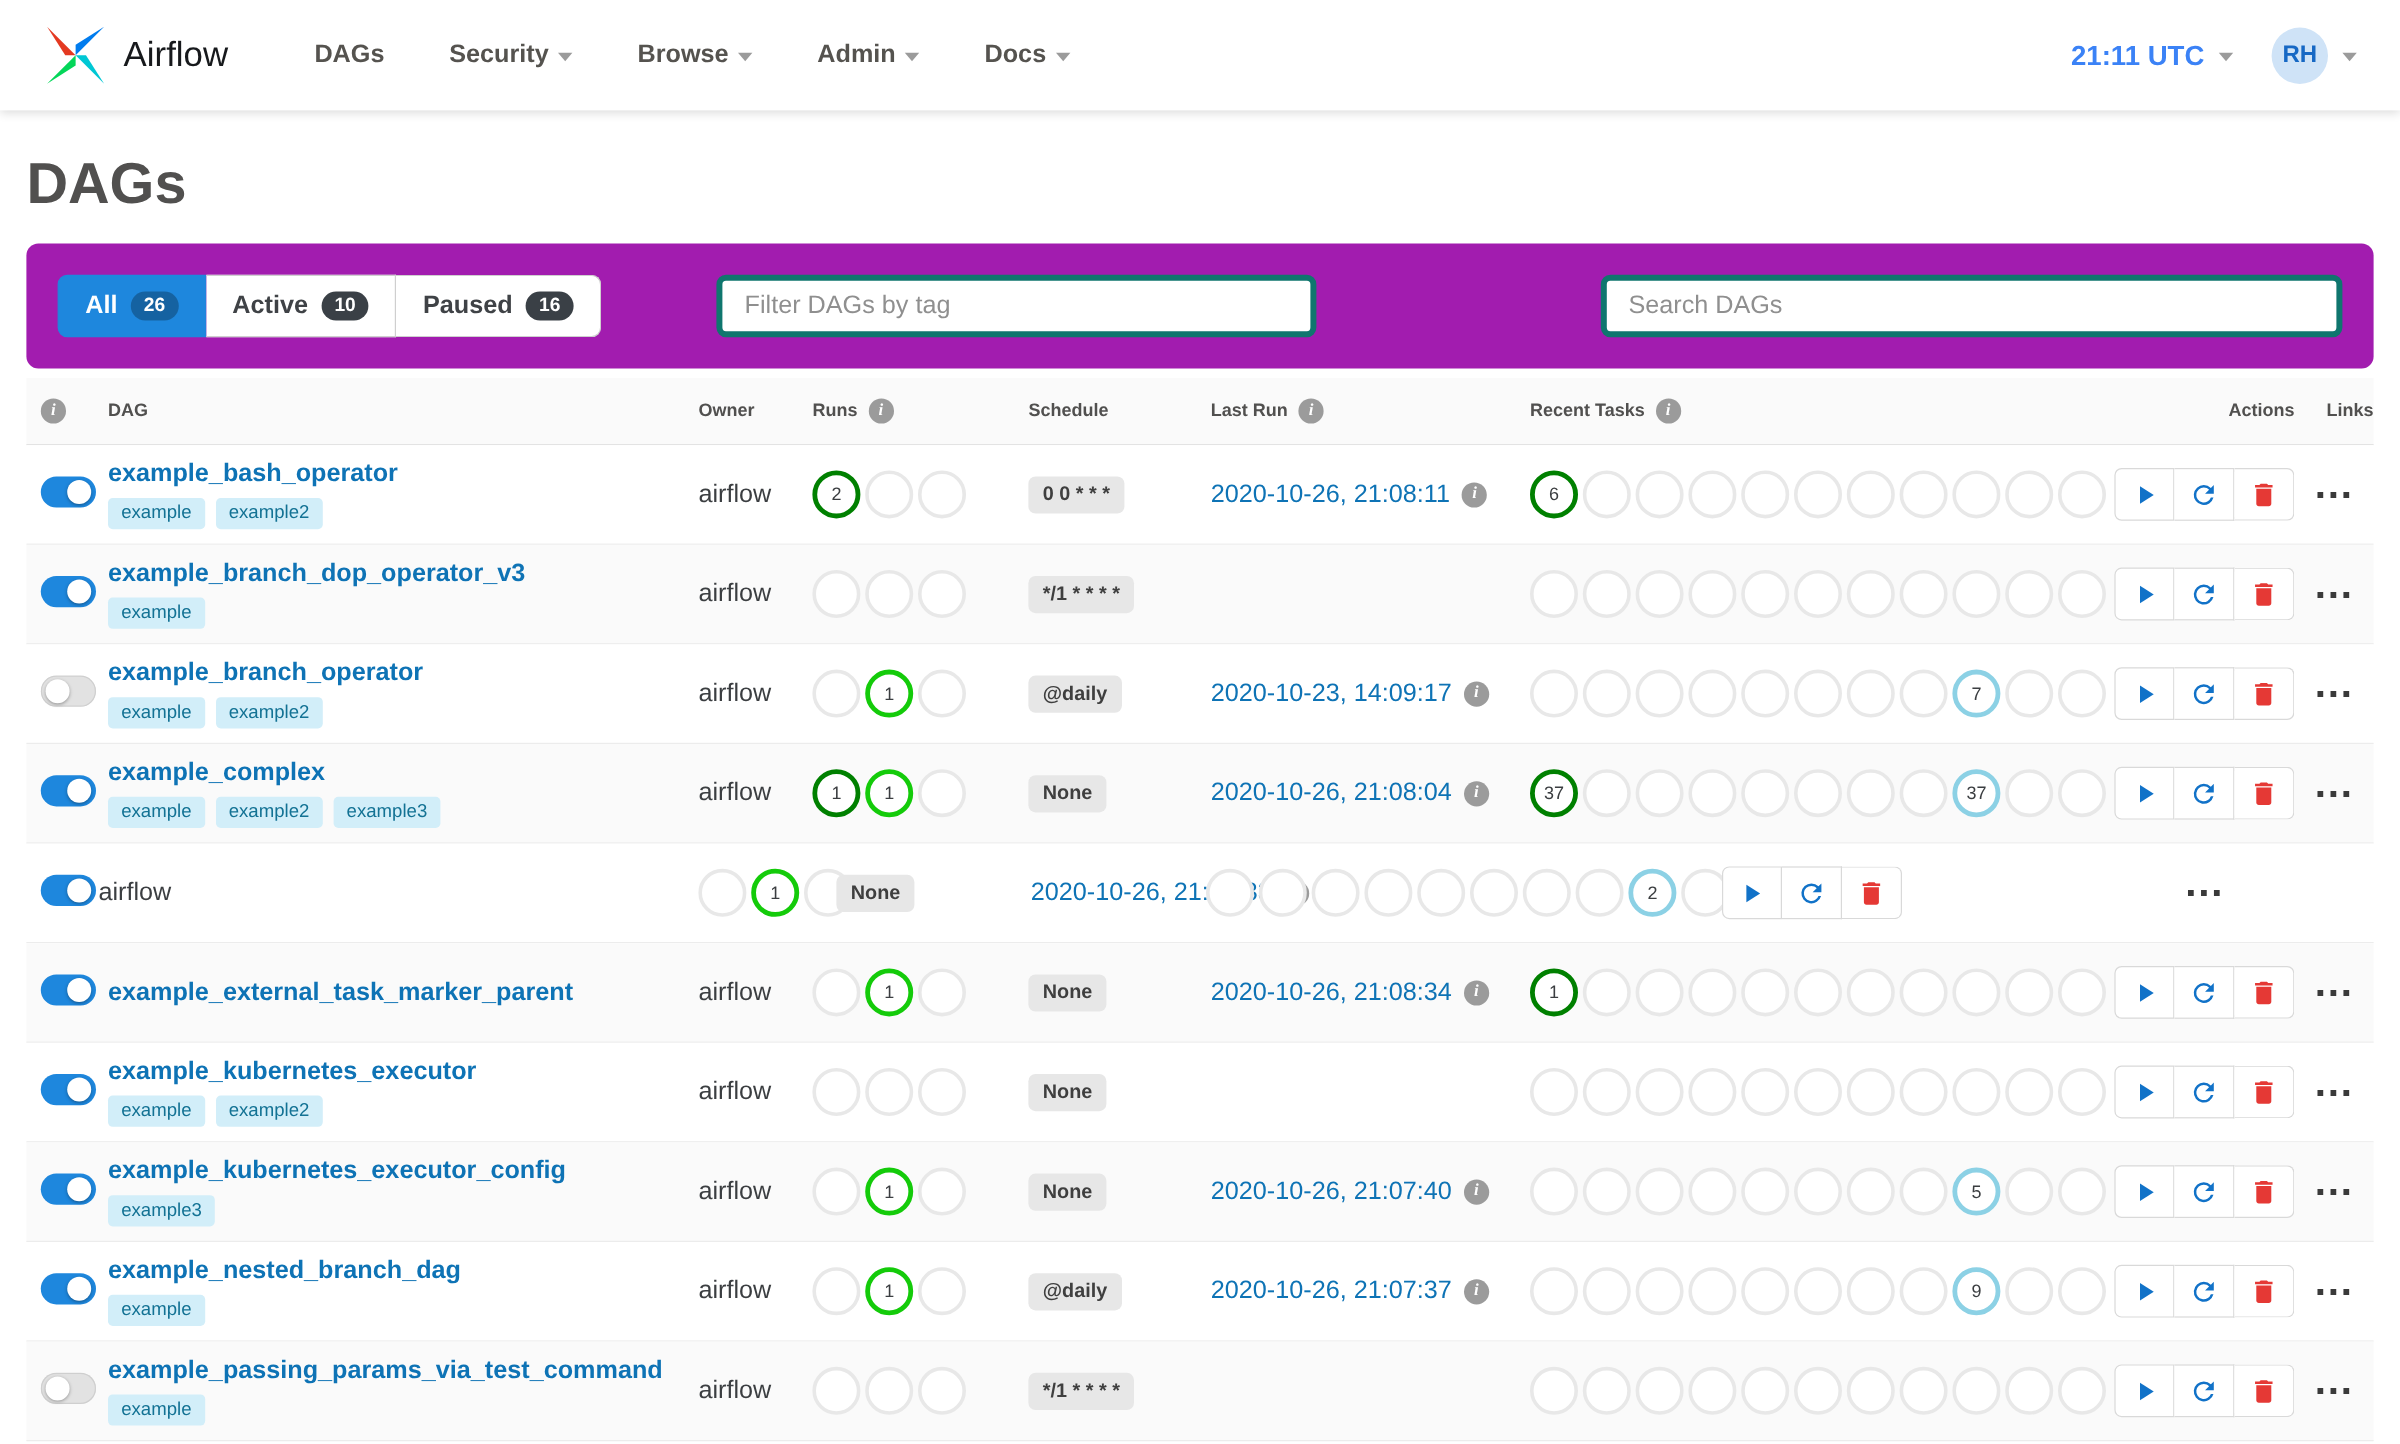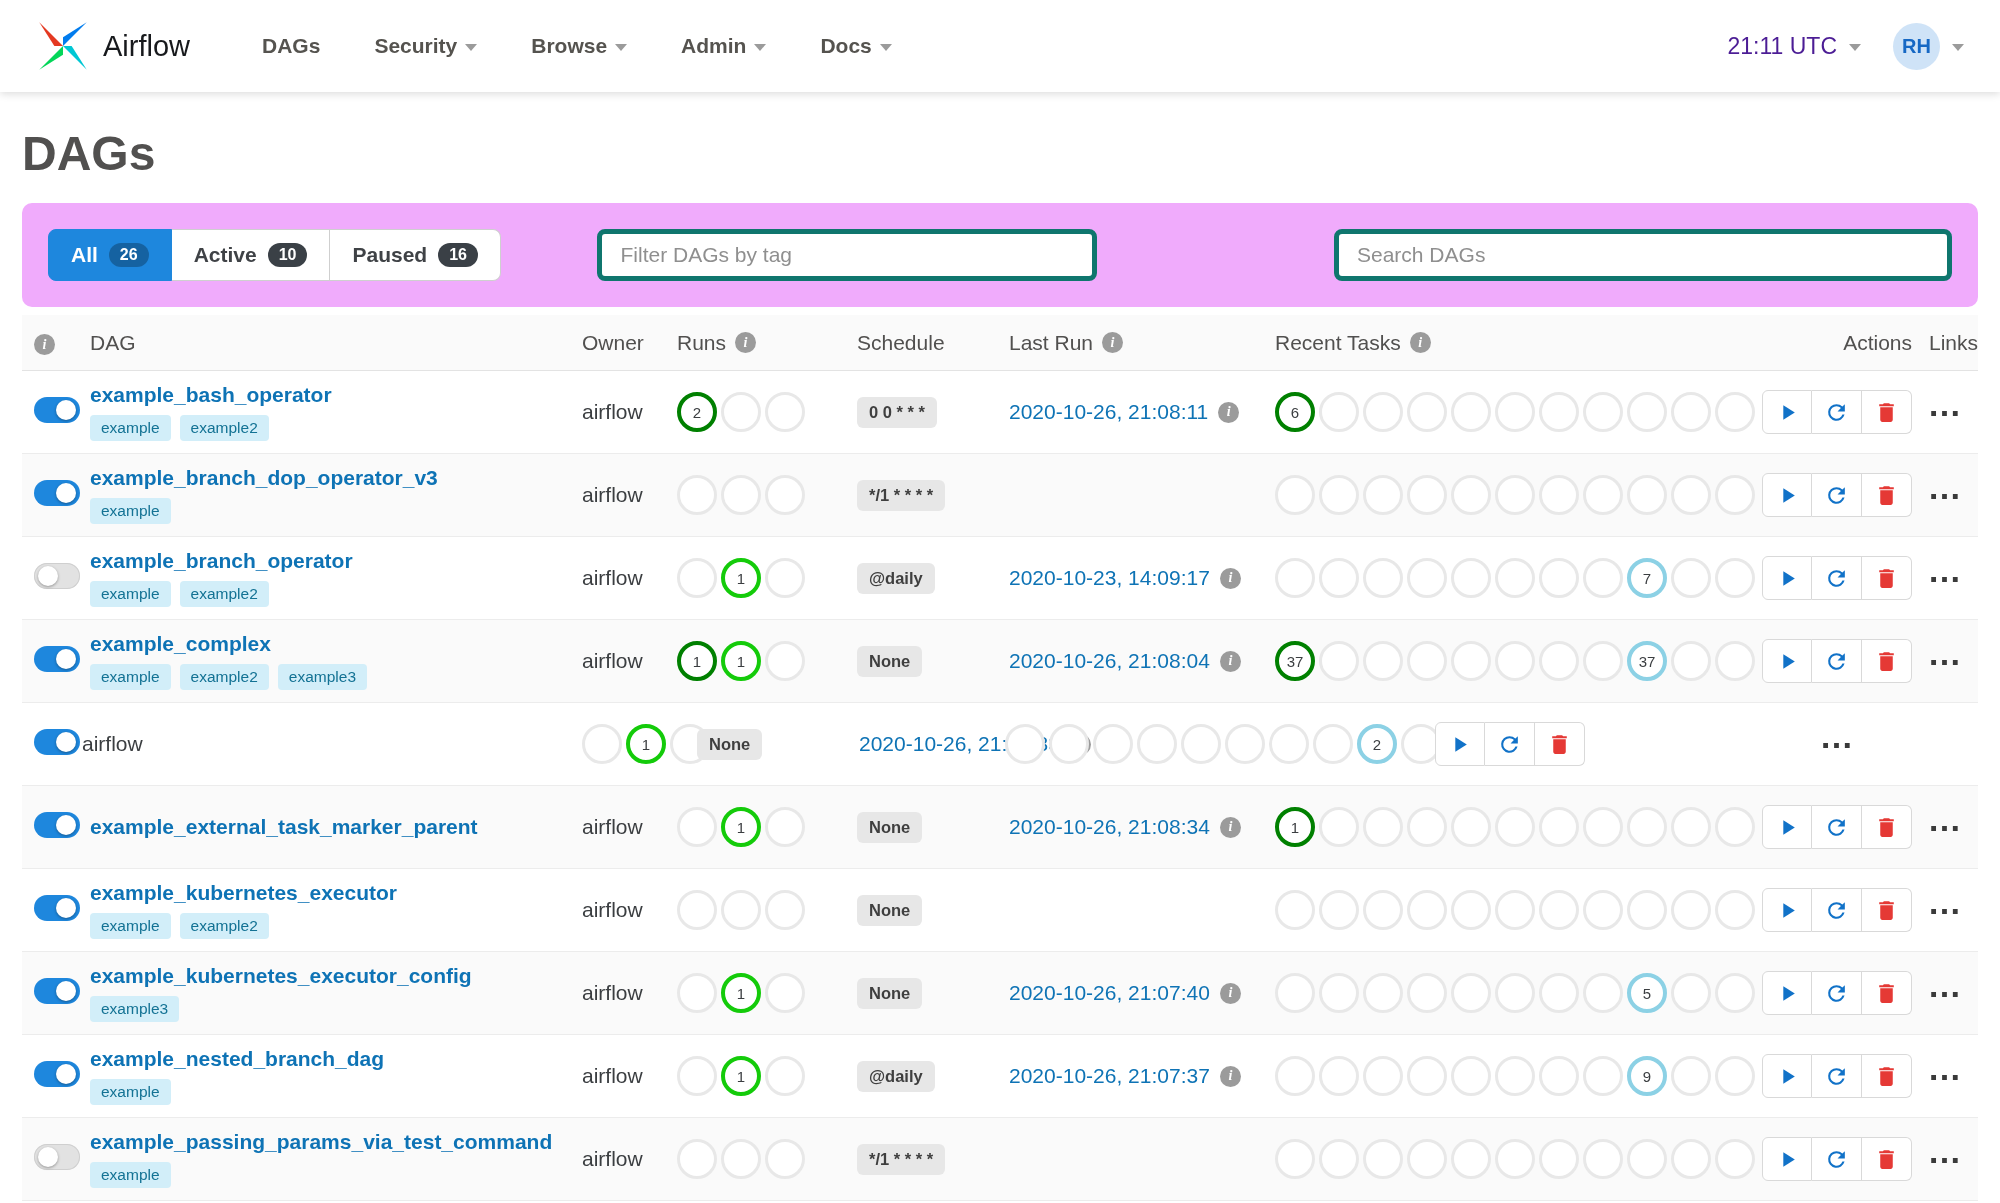--- a/index.html
+++ b/index.html
@@ -10,50 +10,50 @@
   .navbar{height:92px;display:flex;align-items:center;padding:0 36px;background:#fff;
     box-shadow:0 2px 8px rgba(0,0,0,.14);position:relative;z-index:2}
   .brand{display:flex;align-items:center;gap:13px;cursor:pointer}
   .logo{width:54px;height:54px}
   .brand-name{font-size:29px;color:#17191c}
   .nav-menu{display:flex;align-items:center;gap:54px;margin-left:72px}
   .nav-item{display:flex;align-items:center;gap:8px;font-size:21px;font-weight:700;color:#55534f;cursor:pointer}
   .caret{width:0;height:0;border-left:6px solid transparent;border-right:6px solid transparent;
     border-top:7px solid #9b9b9b;margin-top:3px}
   .nav-right{margin-left:auto;display:flex;align-items:center;gap:12px}
-  .clock{font-size:23px;font-weight:400;color:#4c1d95}
+  .clock{font-size:23px;font-weight:700;color:#3b82f6}
   .avatar{width:47px;height:47px;border-radius:50%;background:#cfe3f7;color:#1668c4;font-weight:700;
     font-size:20px;display:flex;align-items:center;justify-content:center;margin-left:20px;cursor:pointer}
 
   
   .main{padding:0 22px}
   h1{font-size:48px;font-weight:700;color:#51504f;margin:34px 0 22px}
 
   
-  .filter-panel{margin:20px 0 8px;background:#f0abfc;border-radius:10px;padding:26px;
+  .filter-panel{margin:20px 0 8px;background:#a21caf;border-radius:10px;padding:26px;
     display:flex;align-items:flex-start;justify-content:space-between}
   .tab-group{display:flex}
   .tab{height:52px;display:flex;align-items:center;gap:11px;padding:0 22px;background:#fff;
     border:1px solid #cfcfcf;font-size:21px;font-weight:700;color:#3f4246;cursor:pointer}
   .tab:first-child{border-radius:8px 0 0 8px}
   .tab:last-child{border-radius:0 8px 8px 0}
   .tab+.tab{border-left:none}
   .tab.active{background:var(--accent);border-color:var(--accent);color:#fff}
   .tab-badge{border-radius:12px;padding:3px 11px;font-size:16px;font-weight:700;background:#3a4046;color:#fff}
   .tab.active .tab-badge{background:rgba(0,0,0,.27)}
   .filter-input{height:52px;border:5px solid #0f766e;border-radius:8px;background:#fff;font-size:21px;
     padding:0 18px;color:#333;font-family:inherit;outline:none}
   .filter-input::placeholder{color:#8f8f8f}
   .tag-input{width:500px;margin-right:140px}
   .search-input{width:618px}
 
   
   .thead,.trow{display:grid;grid-template-columns:60px 500px 95px 160px 150px 270px 505px 150px 66px;
     align-items:center}
-  .thead{height:56px;background:#fafafa;border-bottom:1px solid #e3e3e3;font-size:21px;font-weight:400;color:#51504f}
+  .thead{height:56px;background:#fafafa;border-bottom:1px solid #e3e3e3;font-size:15px;font-weight:700;color:#51504f}
   .trow{height:83px;border-bottom:1px solid #ececec;background:#fff}
   .trow.alt{background:#fafafa}
   .hc-with-icon{display:flex;align-items:center;gap:9px}
   .hc-dag,.c-dag{padding-left:8px}
   .hc-schedule,.c-schedule{padding-left:20px}
   .hc-lastrun,.c-lastrun{padding-left:22px}
   .hc-tasks,.c-tasks{padding-left:18px}
   .hc-center{text-align:right}
   .c-toggle{padding-left:12px}
 

